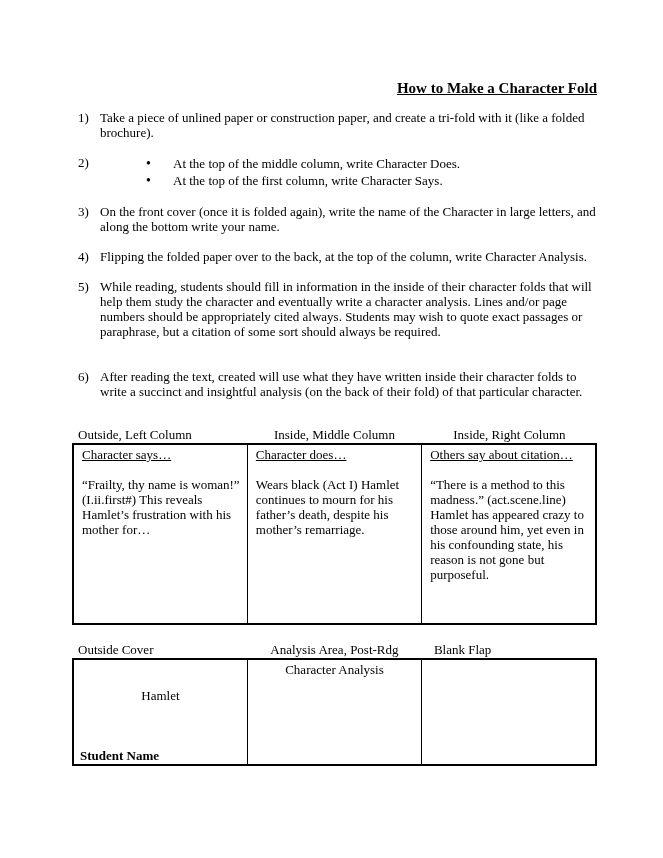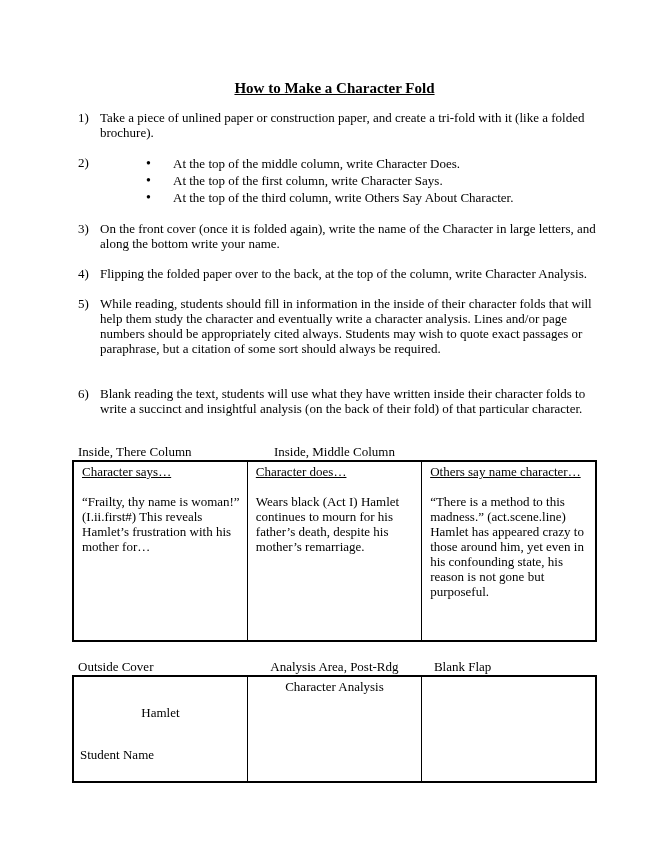--- a/index.html
+++ b/index.html
@@ -10,21 +10,21 @@
     color:#000;
     font-family:"Liberation Serif","DejaVu Serif",serif;
     font-size:13px;line-height:15px;
     overflow:hidden;
     box-sizing:border-box;
     padding:79px 66px 0 72px;
   }
   .title{
     font-size:15px;line-height:18px;
     font-weight:bold;text-decoration:underline;
-    text-align:center;margin:0 0 13px 0;
+    text-align:right;margin:0 0 13px 0;
   }
   .instructions{margin:0 0 0 6px;padding:0;}
   .item{display:flex;margin:0 0 15px 0;}
   .item .num{flex:0 0 22px;}
   .item .itext{flex:1;}
   .item.gap-before{margin-top:30px;}
   .bullets{margin:0;padding:0;list-style:none;}
   .bullets li{display:flex;line-height:17px;}
   .bullets .bmark{flex:0 0 27px;padding-left:46px;box-sizing:content-box;width:0;}
   .bullets .bmark::before{content:"\2022";font-size:14px;}
@@ -46,21 +46,21 @@
     vertical-align:top;
     padding:2px 6px 2px 6px;
     box-sizing:border-box;
   }
   table.inside td{height:180px;padding-left:8px;}
   .cell-hdr{text-decoration:underline;}
   .cell-body{margin-top:15px;}
   table.fold td{height:106px;}
   td.cover-cell{position:relative;}
   .char-name{text-align:center;margin-top:26px;}
-  .student-name{position:absolute;left:6px;bottom:19px;}
+  .student-name{position:absolute;left:6px;bottom:1px;font-weight:bold;}
   .analysis-title{text-align:center;}
 </style>
 </head>
 <body>
 
 <div class="page">
 
   <h1 class="title">How to Make a Character Fold</h1>
 
   <div class="instructions">
@@ -75,24 +75,20 @@
       <div class="itext">
         <ul class="bullets">
           <li>
             <span class="bmark"></span>
             <span class="btext">At the top of the middle column, write Character Does.</span>
           </li>
           <li>
             <span class="bmark"></span>
             <span class="btext">At the top of the first column, write Character Says.</span>
           </li>
-          <li>
-            <span class="bmark"></span>
-            <span class="btext">At the top of the third column, write Others Say About Character.</span>
-          </li>
         </ul>
       </div>
     </div>
 
     <div class="item">
       <span class="num">3)</span>
       <div class="itext">On the front cover (once it is folded again), write the name of the Character in large letters, and along the bottom write your name.</div>
     </div>
 
     <div class="item">
@@ -100,43 +96,44 @@
       <div class="itext">Flipping the folded paper over to the back, at the top of the column, write Character Analysis.</div>
     </div>
 
     <div class="item">
       <span class="num">5)</span>
       <div class="itext">While reading, students should fill in information in the inside of their character folds that will help them study the character and eventually write a character analysis. Lines and/or page numbers should be appropriately cited always. Students may wish to quote exact passages or paraphrase, but a citation of some sort should always be required.</div>
     </div>
 
     <div class="item gap-before">
       <span class="num">6)</span>
-      <div class="itext">Blank reading the text, students will use what they have written inside their character folds to write a succinct and insightful analysis (on the back of their fold) of that particular character.</div>
+      <div class="itext">After reading the text, created will use what they have written inside their character folds to write a succinct and insightful analysis (on the back of their fold) of that particular character.</div>
     </div>
 
   </div>
 
   <div class="section">
     <div class="table-labels">
-      <span class="lbl first">Inside, There Column</span>
+      <span class="lbl first">Outside, Left Column</span>
       <span class="lbl ctr">Inside, Middle Column</span>
+      <span class="lbl ctr">Inside, Right Column</span>
     </div>
     <table class="grid inside">
       <tbody>
           <tr>
         <td>
           <div class="cell-hdr">Character says…</div>
           <div class="cell-body">“Frailty, thy name is woman!” (I.ii.first#) This reveals Hamlet’s frustration with his mother for…</div>
         </td>
         <td>
           <div class="cell-hdr">Character does…</div>
           <div class="cell-body">Wears black (Act I) Hamlet continues to mourn for his father’s death, despite his mother’s remarriage.</div>
         </td>
         <td>
-          <div class="cell-hdr">Others say name character…</div>
+          <div class="cell-hdr">Others say about citation…</div>
           <div class="cell-body">“There is a method to this madness.” (act.scene.line) Hamlet has appeared crazy to those around him, yet even in his confounding state, his reason is not gone but purposeful.</div>
         </td>
       </tr>
     </tbody>
       </table>
   </div>
 
   <div class="section2">
     <div class="table-labels">
       <span class="lbl first">Outside Cover</span>

